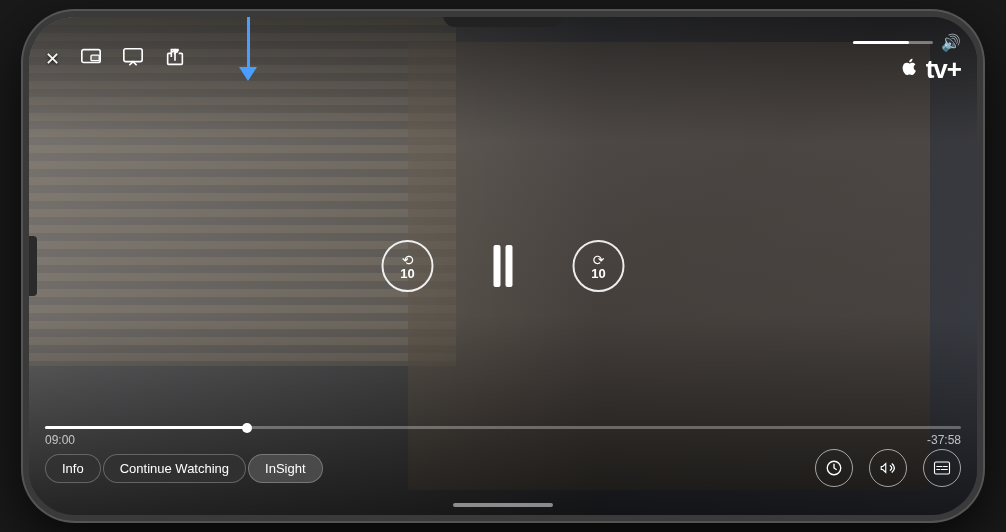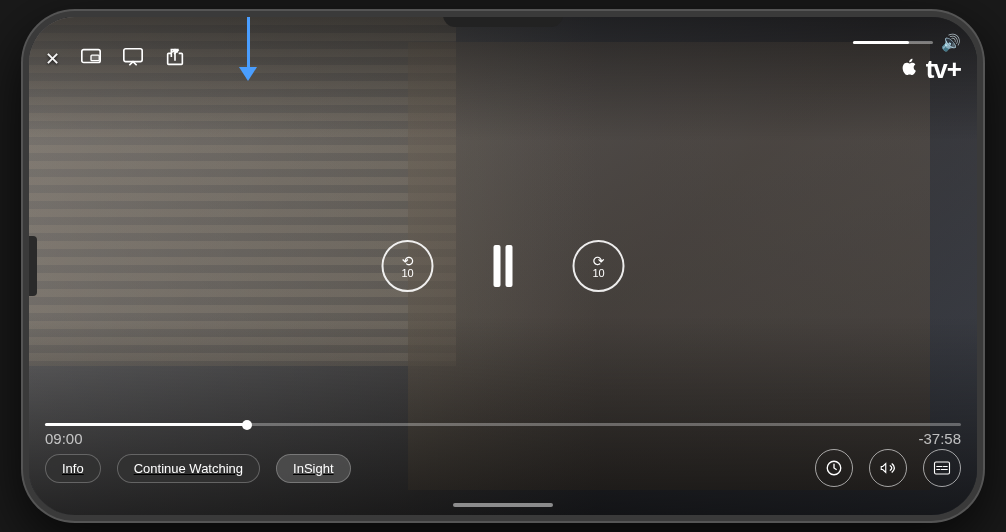--- a/index.html
+++ b/index.html
@@ -238,22 +238,22 @@
       border: 2px solid rgba(255,255,255,0.9);
       display: flex;
       flex-direction: column;
       align-items: center;
       justify-content: center;
       color: white;
       cursor: pointer;
     }
 
     .skip-number {
-      font-size: 11px;
-      font-weight: 400;
+      font-size: 13px;
+      font-weight: 700;
       line-height: 1;
     }
 
     .skip-arrows {
       font-size: 14px;
       line-height: 1;
     }
 
     .pause-icon {
       color: white;
@@ -329,39 +329,38 @@
     }
 
     .progress-times {
       display: flex;
       justify-content: space-between;
       margin-top: 4px;
     }
 
     .time-text {
       color: rgba(255,255,255,0.7);
-      font-size: 15px;
+      font-size: 12px;
     }
 
     
     .bottom-buttons {
       position: absolute;
       bottom: 28px;
       left: 16px;
       right: 16px;
       display: flex;
       align-items: center;
       justify-content: space-between;
       z-index: 20;
     }
 
     .pill-buttons {
       display: flex;
-      gap: 16px;
-      text-decoration: underline;
+      gap: 2px;
     }
 
     .pill-btn {
       background: rgba(50,50,50,0.8);
       border: 1px solid rgba(255,255,255,0.25);
       color: white;
       border-radius: 20px;
       padding: 6px 16px;
       font-size: 13px;
       font-weight: 500;

